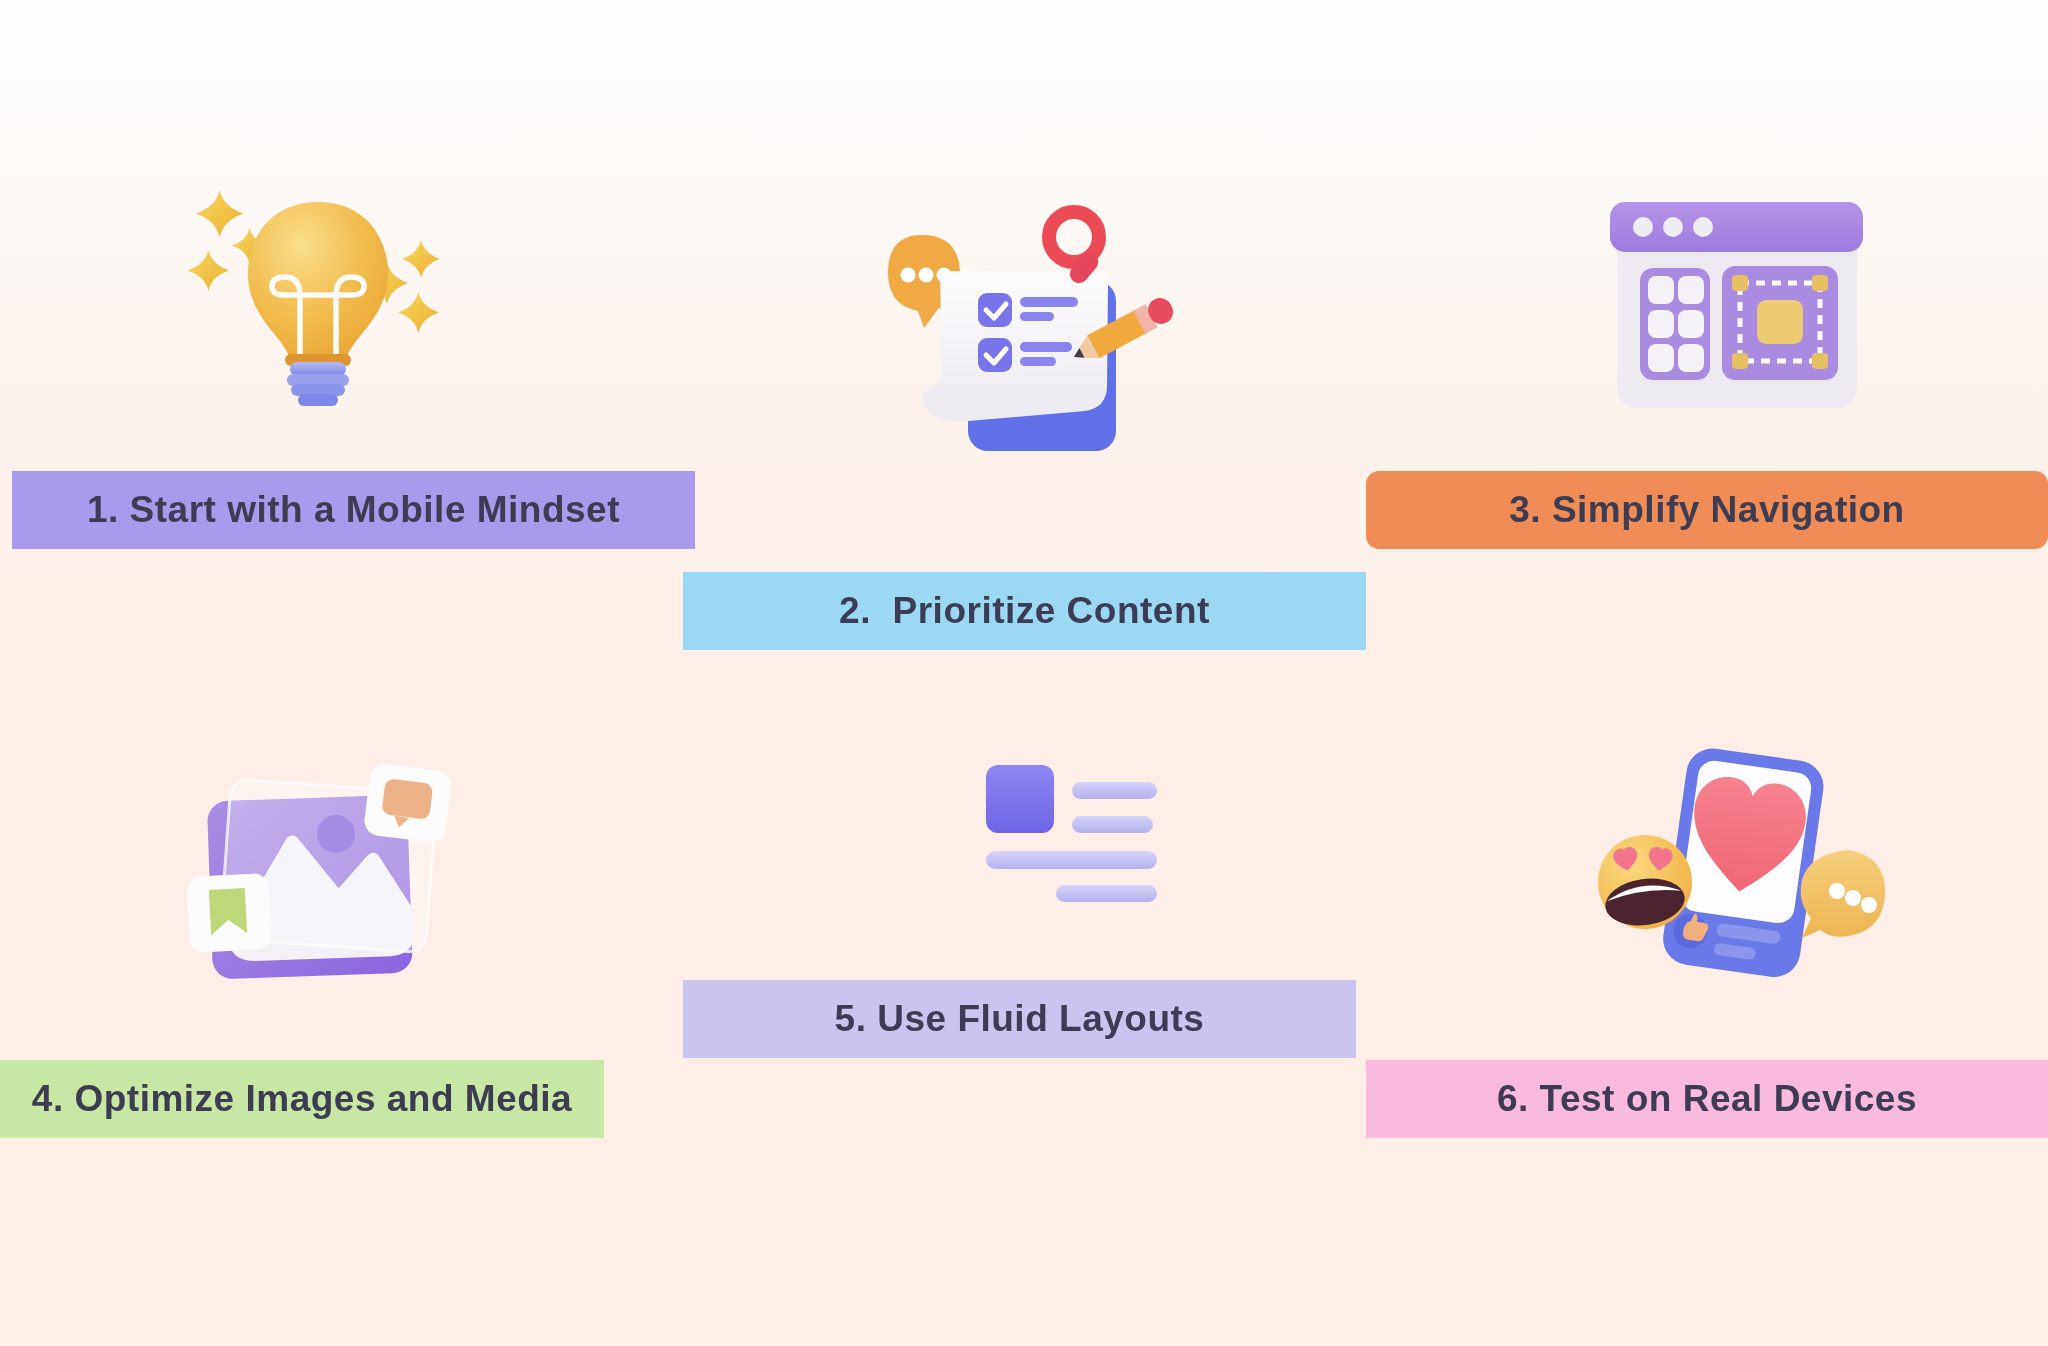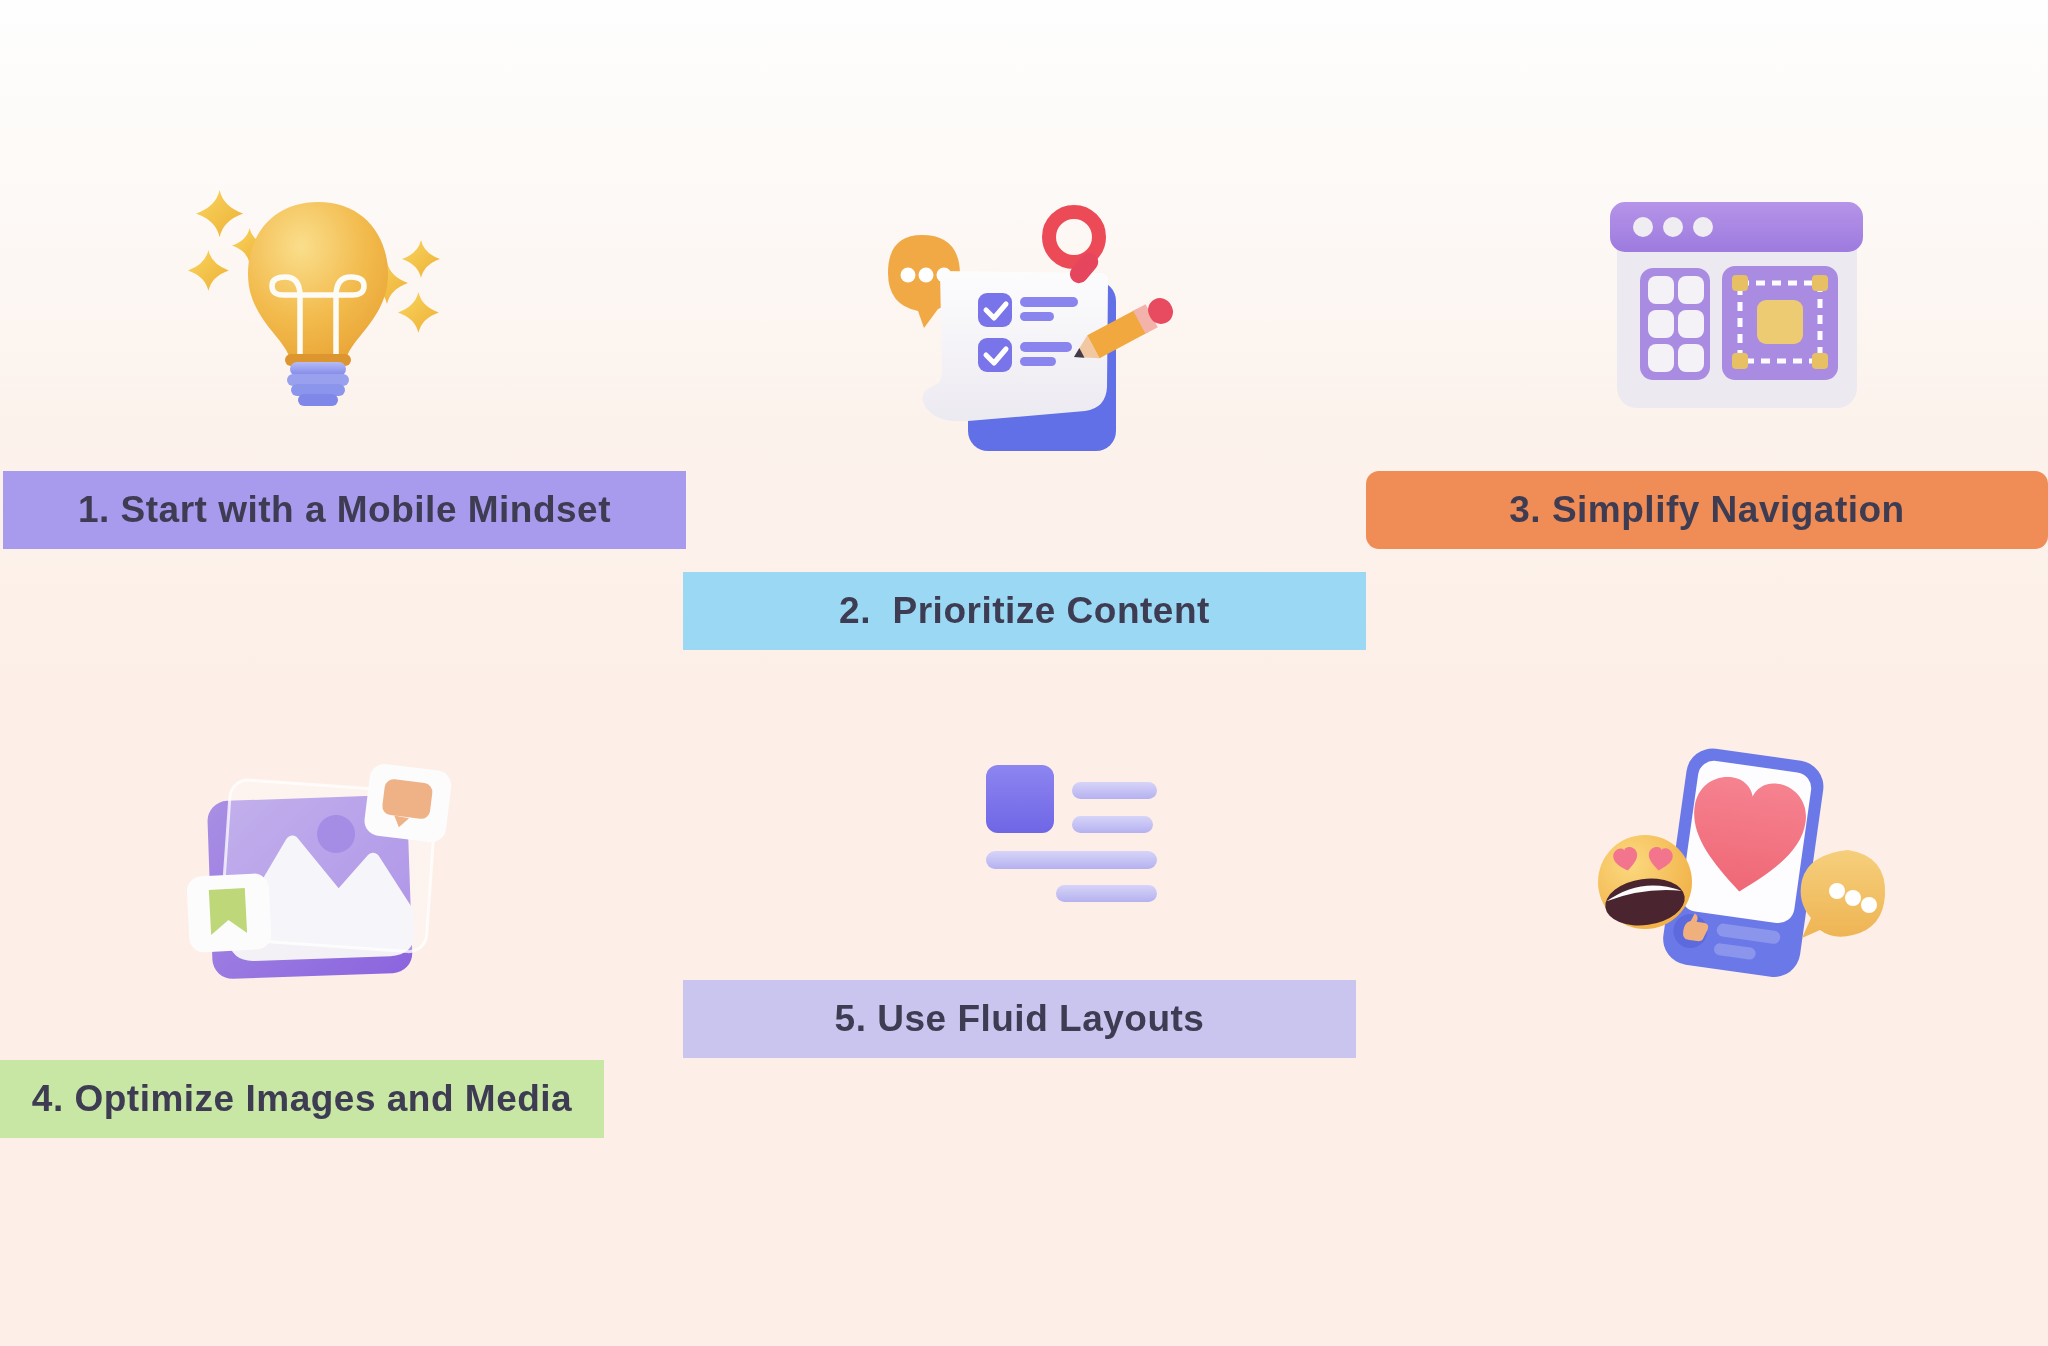--- a/index.html
+++ b/index.html
@@ -15,21 +15,21 @@
     height:78px;
     display:flex;align-items:center;justify-content:center;
   }
   .banner span{
     font-size:37px;
     font-weight:600;
     letter-spacing:.5px;
     color:#3e3c52;
     white-space:pre;
   }
-  .b1{left:3px;   top:471px; width:683px; background:#a89bed;}
+  .b1{left:12px;   top:471px; width:683px; background:#a89bed;}
   .b2{left:683px;top:549px; width:683px; background:#9bd8f3;margin-top:23px;}
   .b3{left:1366px;top:471px;width:682px; background:#f08c55;border-radius:13px;}
   .b5{left:683px;top:980px; width:673px; background:#c9c5ee;}
   .b4{left:0;   top:1060px;width:604px; background:#c9e7a4;align-items:center;}
   .b6{left:1366px;top:1060px;width:682px;background:#f9badd;}
   .icon{position:absolute;}
   .icon-bulb  {left:150px; top:170px; width:330px; height:280px;}
   .icon-check {left:878px; top:195px; width:340px; height:305px;}
   .icon-browser{left:1600px;top:180px; width:330px; height:260px;}
   .icon-image {left:170px; top:740px; width:330px; height:280px;}
@@ -227,14 +227,17 @@
   </div>
   <div class="banner b3">
     <span>3. Simplify Navigation</span>
   </div>
   <div class="banner b5">
     <span>5. Use Fluid Layouts</span>
   </div>
   <div class="banner b4">
     <span>4. Optimize Images and Media</span>
   </div>
+  <div class="banner b6">
+    <span>6. Test on Real Devices</span>
+  </div>
 
 </div>
 
 </body></html>

